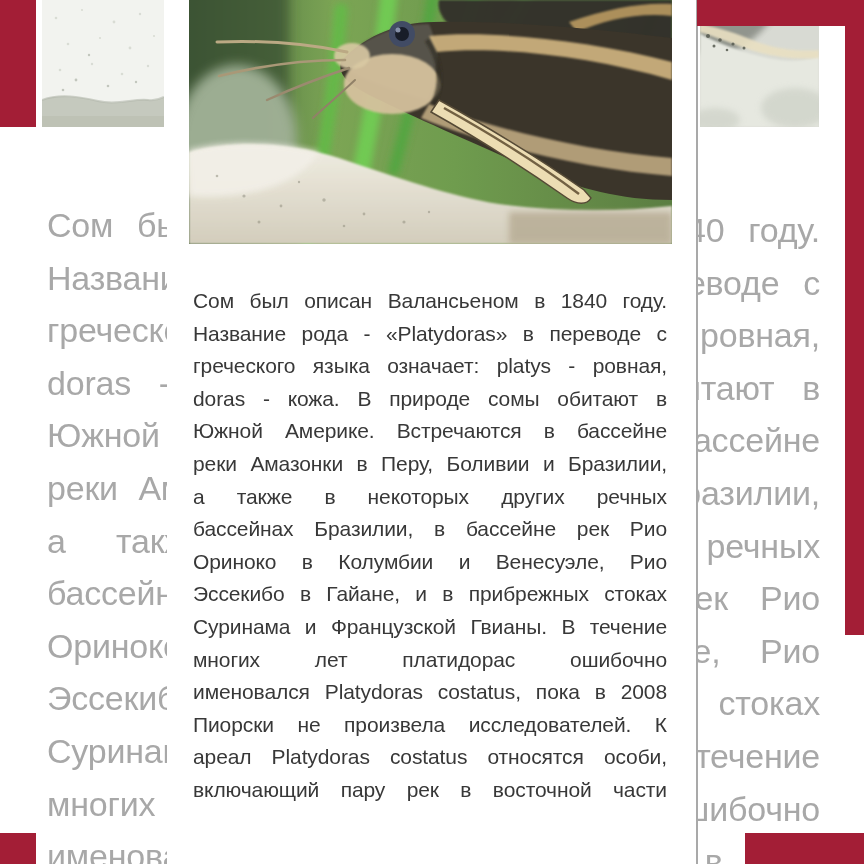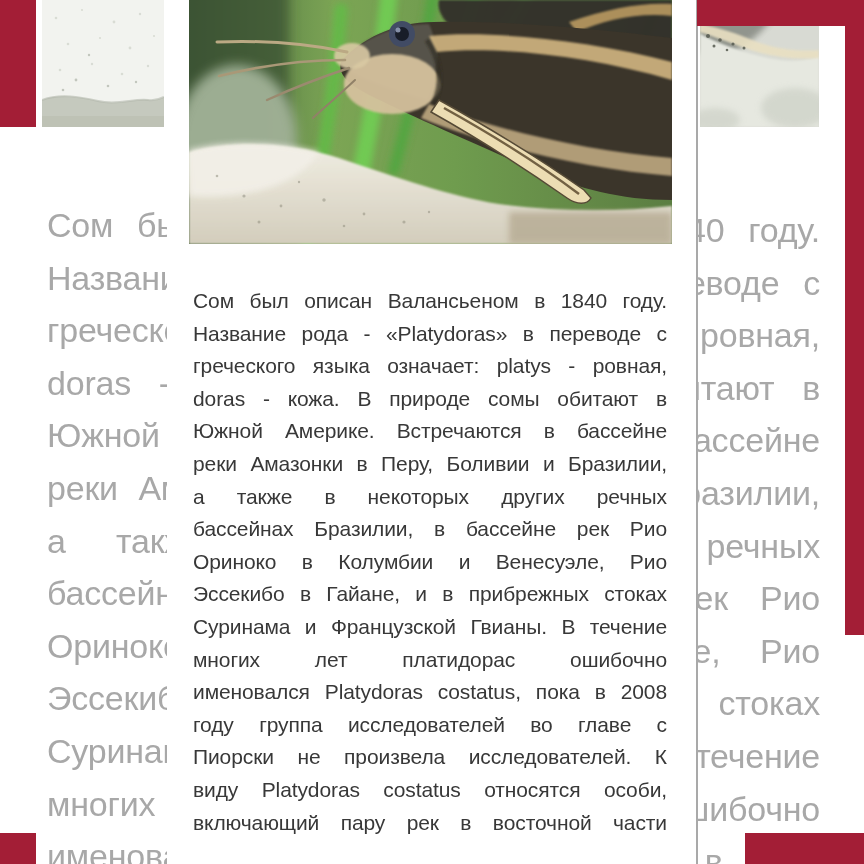--- a/index.html
+++ b/index.html
@@ -169,23 +169,22 @@
         <div class="line">doras - кожа. В природе сомы обитают в</div>
         <div class="line">Южной Америке. Встречаются в бассейне</div>
         <div class="line">реки Амазонки в Перу, Боливии и Бразилии,</div>
         <div class="line">а также в некоторых других речных</div>
         <div class="line">бассейнах Бразилии, в бассейне рек Рио</div>
         <div class="line">Ориноко в Колумбии и Венесуэле, Рио</div>
         <div class="line">Эссекибо в Гайане, и в прибрежных стоках</div>
         <div class="line">Суринама и Французской Гвианы. В течение</div>
         <div class="line">многих лет платидорас ошибочно</div>
         <div class="line">именовался Platydoras costatus, пока в 2008</div>
-        <div class="line">году группа исследователей во главе с</div>
         <div class="line">Пиорски не произвела исследователей. К</div>
-        <div class="line">виду Platydoras costatus относятся особи,</div>
+        <div class="line">ареал Platydoras costatus относятся особи,</div>
         <div class="line">включающий пару рек в восточной части</div>
       </div>
   </section>
 
   <div id="page-divider"></div>
 
   <section class="page" id="right-page">
     <div class="photo" id="right-photo" aria-label="white gravel with dark rock edge">
       <svg viewBox="0 0 119 127" width="119" height="127" preserveAspectRatio="none">
         <defs>

